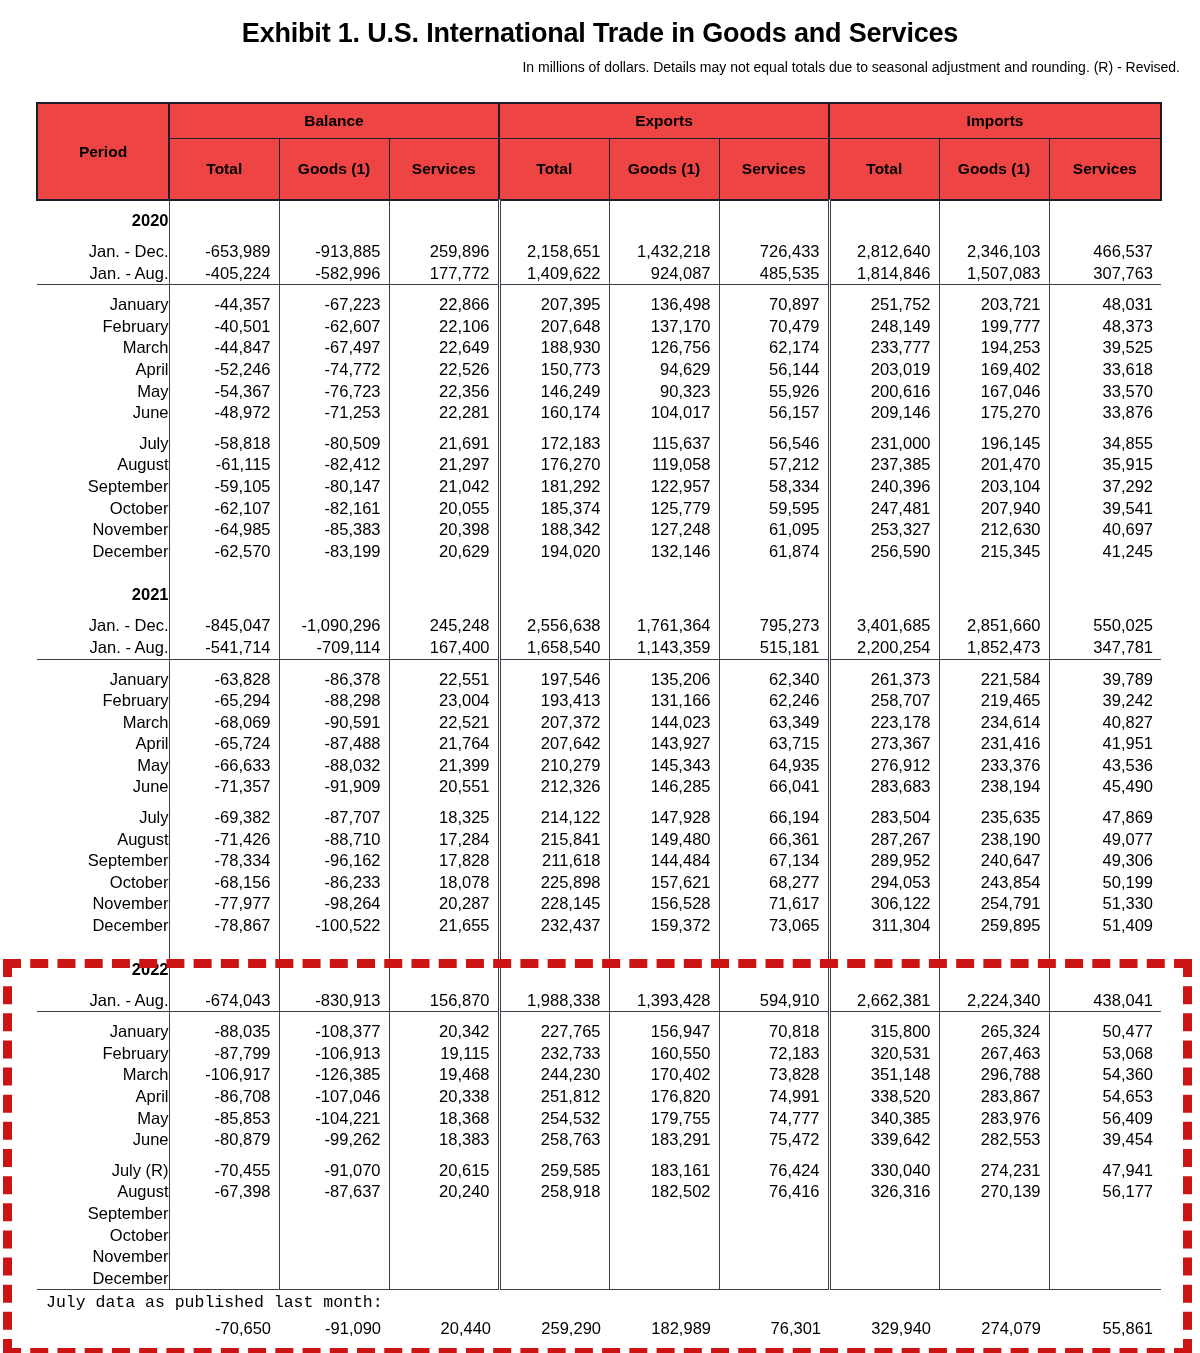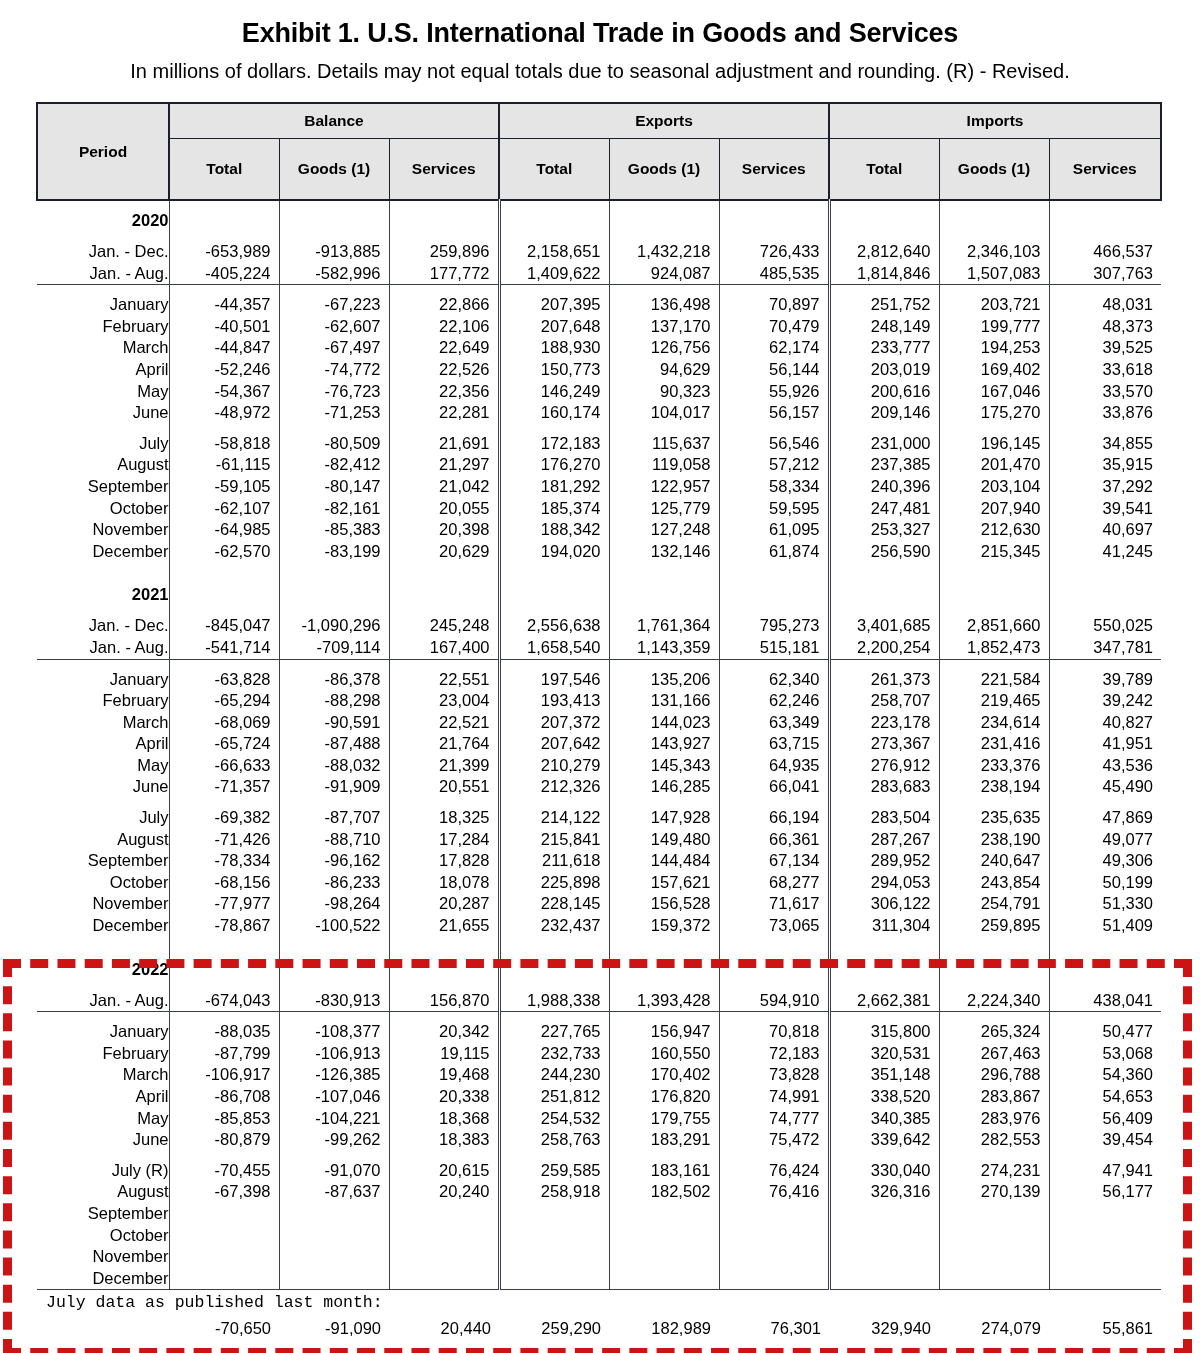--- a/index.html
+++ b/index.html
@@ -25,22 +25,22 @@
   .title {
     text-align: center;
     font-size: 27px;
     font-weight: bold;
     letter-spacing: -0.2px;
     margin: 18px 0 0 0;
     padding: 0 20px;
     line-height: 1.15;
   }
   .subtitle {
-    text-align: center;
-    font-size: 20px;
+    text-align: right;
+    font-size: 14px;
     font-weight: normal;
     margin: 11px 0 8px 0;
     padding: 0 20px;
     line-height: 1.1;
   }
 
   
   .tbl-wrap {
     position: absolute;
     left: 36px;
@@ -55,21 +55,21 @@
     font-size: 15.5px;
   }
 
   
   col.c-period   { width: 132px; }
   col.c-num      { width: 110px; }
   col.c-num-wide { width: 112px; }
 
   
   thead th {
-    background: #e5e5e5;
+    background: #ef4444;
     font-weight: bold;
     font-size: 15.5px;
     text-align: center;
     color: #000;
     padding: 0;
   }
   .hdr-top th {
     height: 34px;
     border-top: 2.5px solid #1a1f2b;
     border-bottom: 1.5px solid #1a1f2b;

